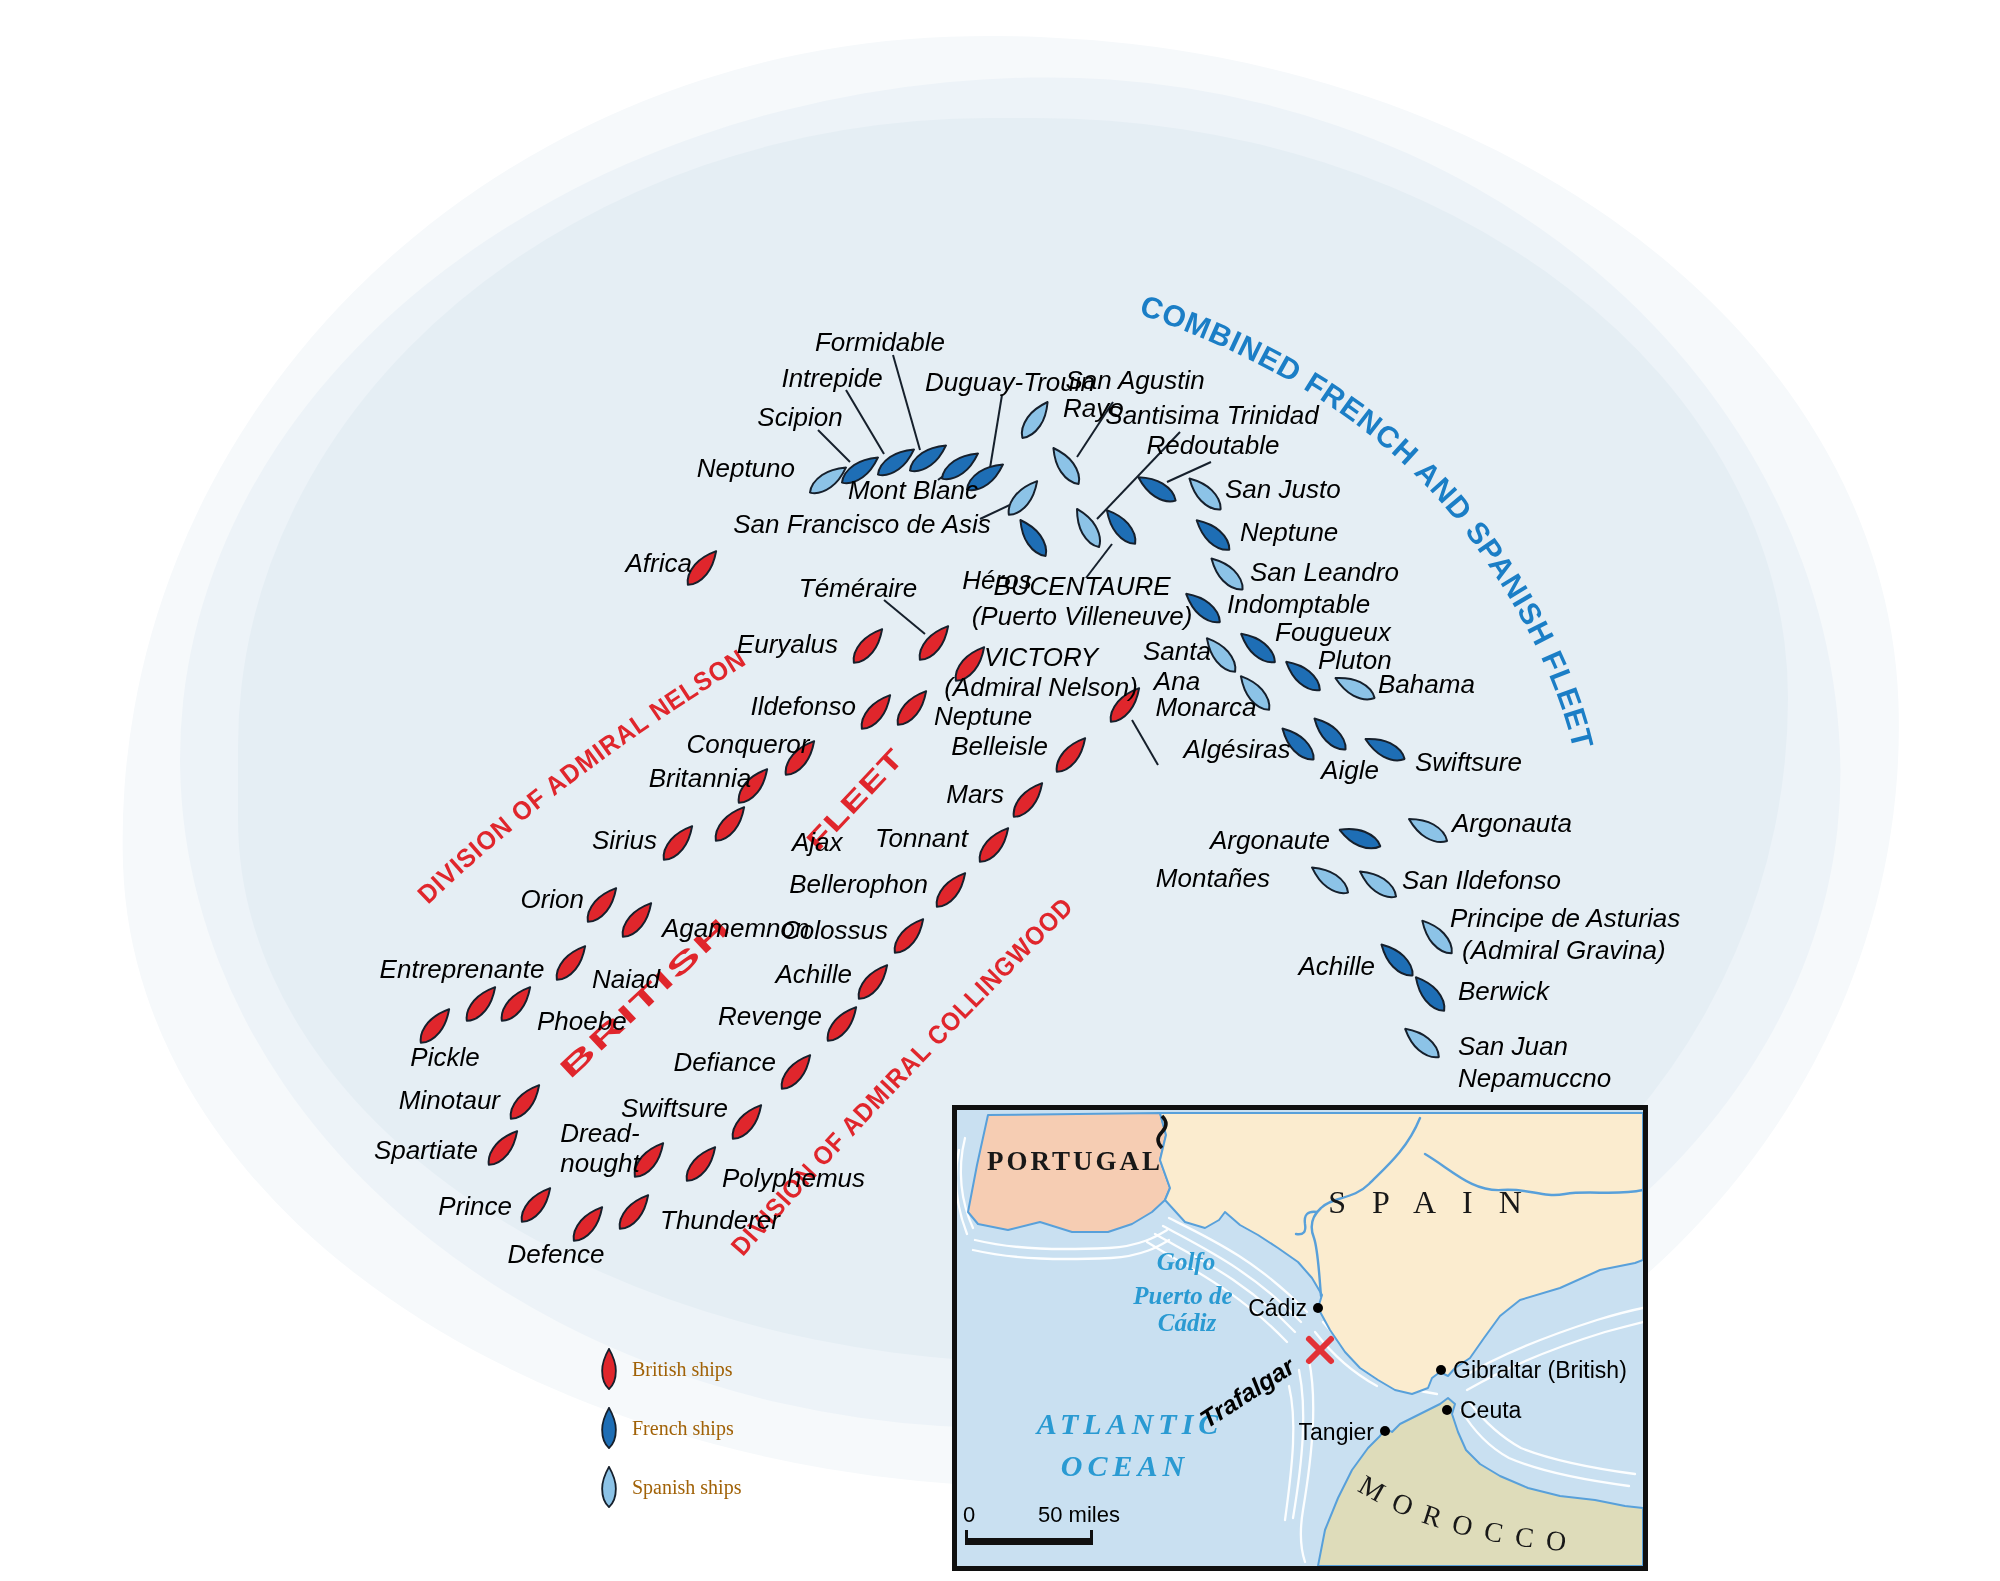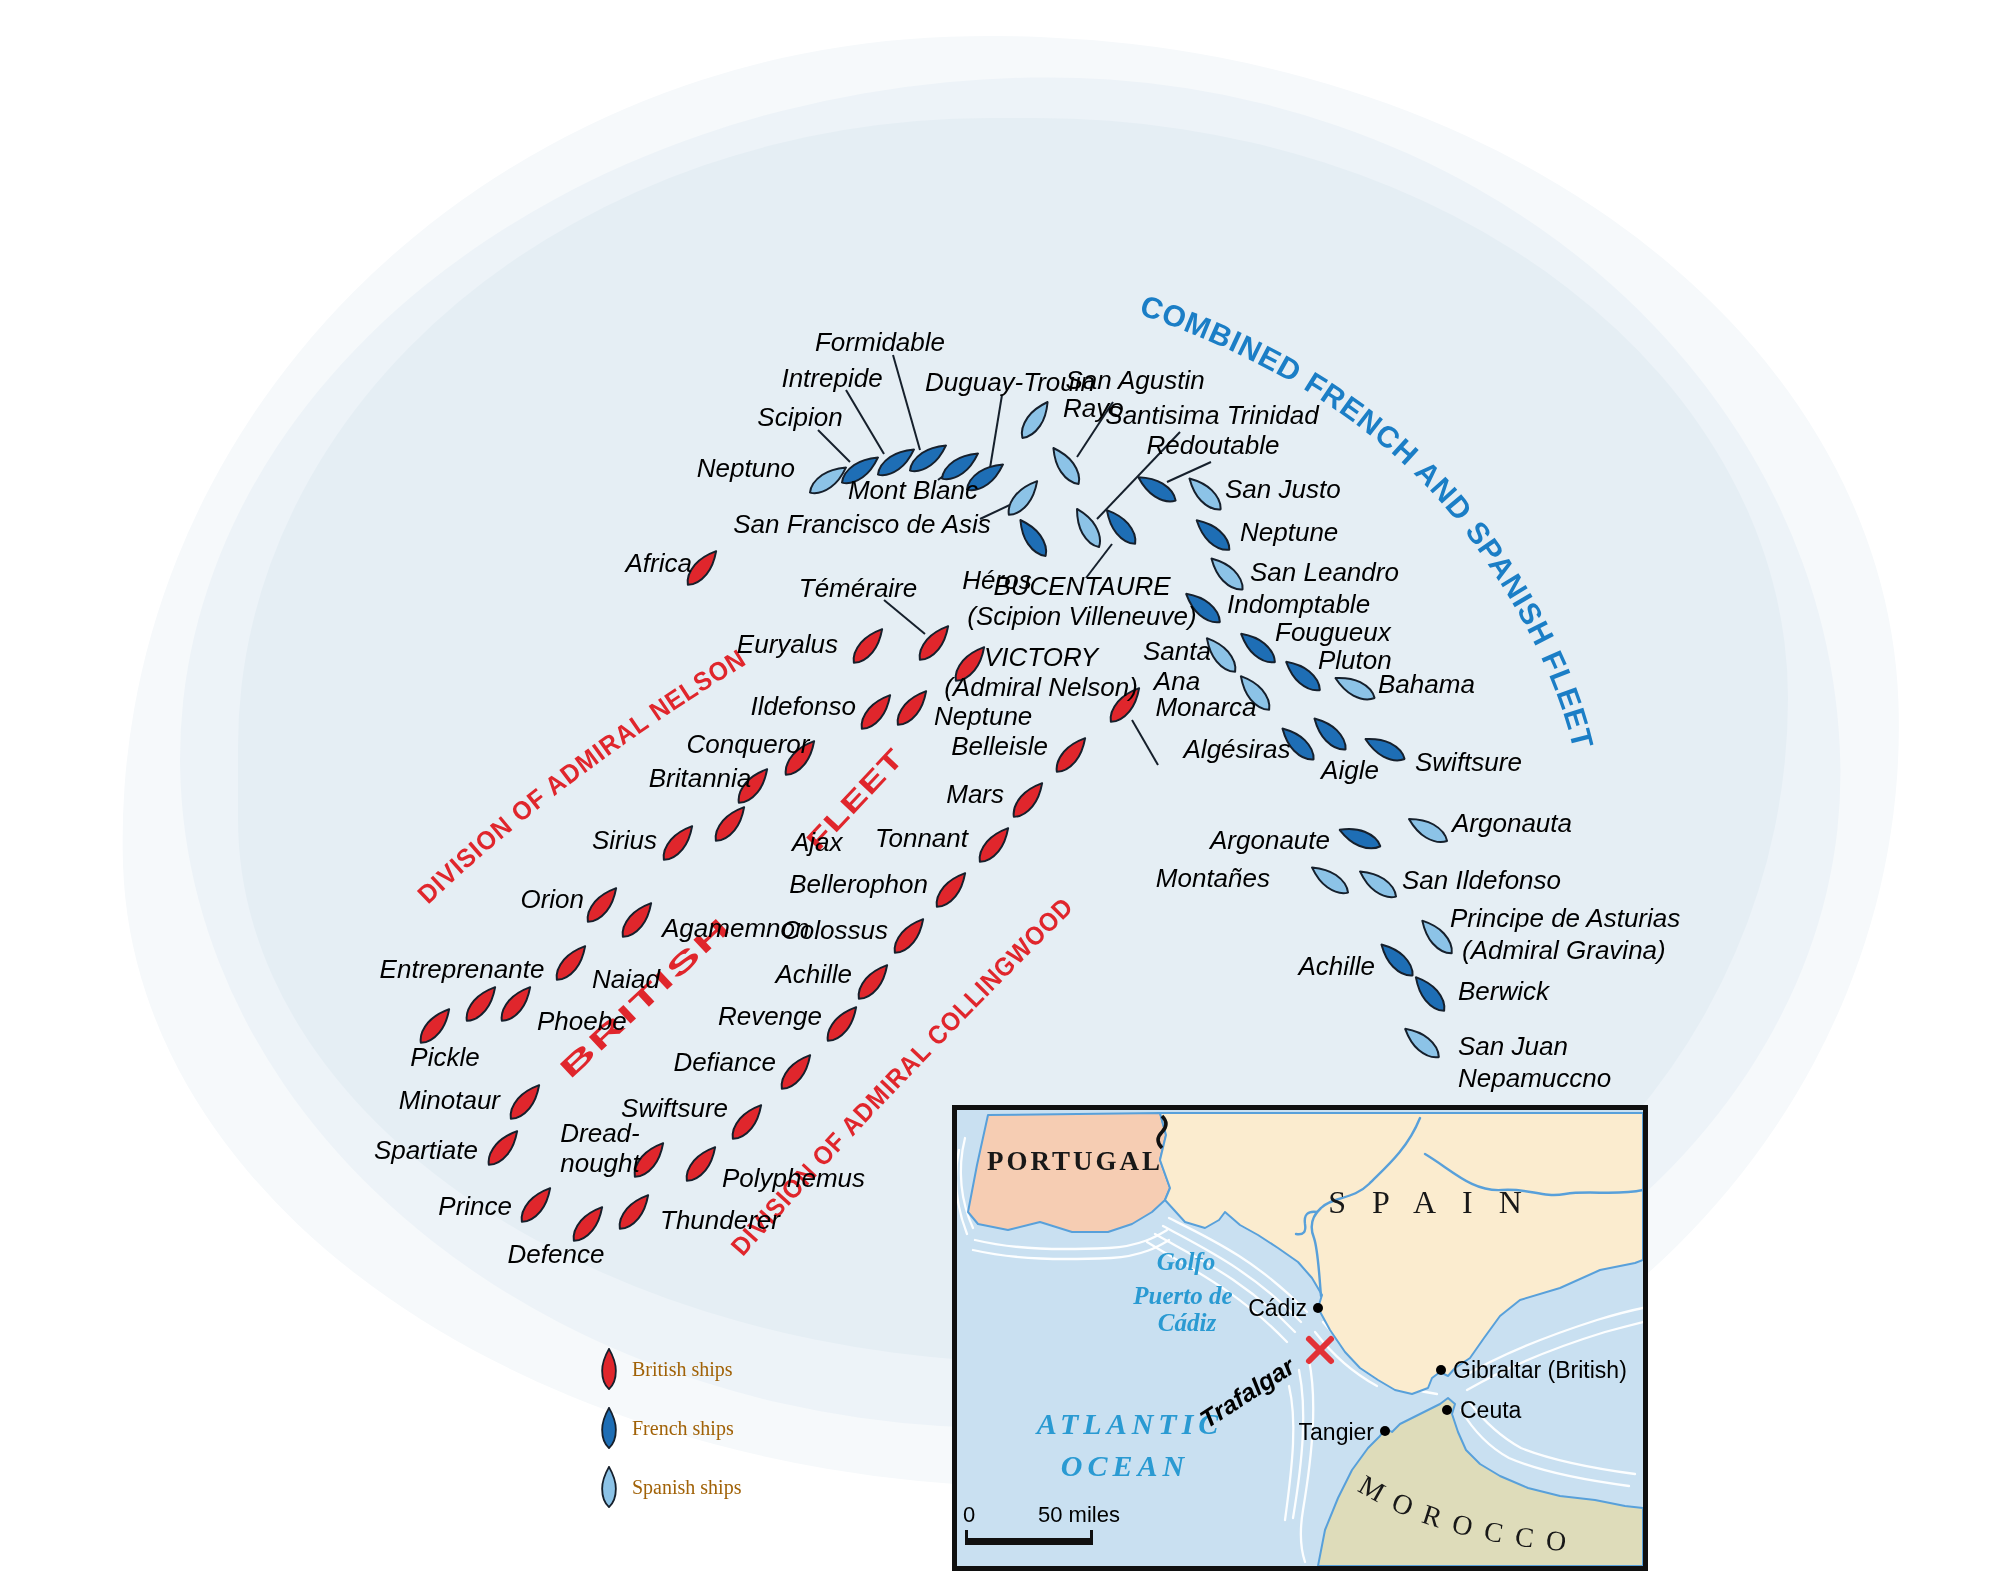--- a/index.html
+++ b/index.html
@@ -317,21 +317,21 @@
         <div>Santisima Trinidad</div>
       </div>
       <div class="lbl a-c" style="left: 1213px; top: 445px;">
         <div>Redoutable</div>
       </div>
       <div class="lbl a-c" style="left: 997px; top: 557px; margin-top: 23px;">
         <div>Héros</div>
       </div>
       <div class="lbl a-c" style="left: 1082px; top: 601px;">
         <div>BUCENTAURE</div>
-        <div>(Scipion Villeneuve)</div>
+        <div>(Puerto Villeneuve)</div>
       </div>
       <div class="lbl a-c" style="left: 1041px; top: 672px;">
         <div>VICTORY</div>
         <div>(Admiral Nelson)</div>
       </div>
       <div class="lbl a-l" style="left: 1225px; top: 489px;">
         <div>San Justo</div>
       </div>
       <div class="lbl a-l" style="left: 1240px; top: 532px;">
         <div>Neptune</div>

